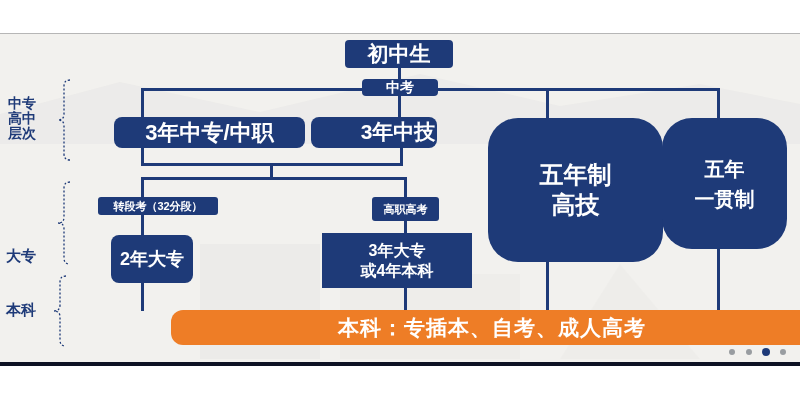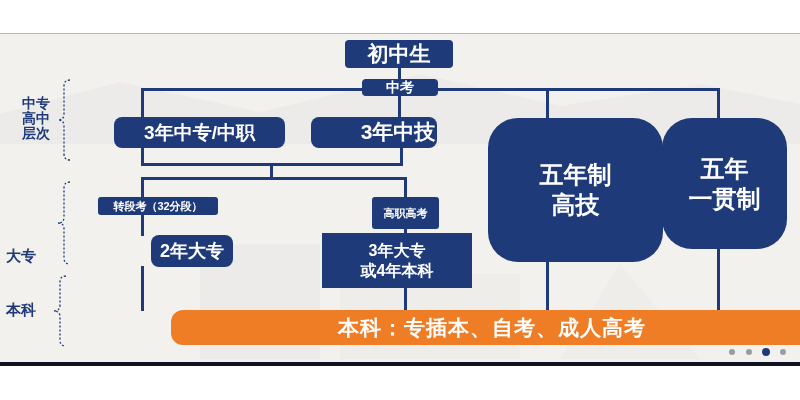--- a/index.html
+++ b/index.html
@@ -32,21 +32,21 @@
   <div class="slide-bg"></div>
   <div class="hairline"></div>
 
   <svg class="wm" style="left:0;top:34px;" width="800" height="328" viewBox="0 0 800 328">
     <polygon points="0,80 120,48 260,78 420,40 560,72 700,50 800,70 800,110 0,110" fill="#9aa0a8" opacity="0.06"></polygon>
     <rect x="200" y="210" width="120" height="115" fill="#8d939c" opacity="0.05"></rect>
     <rect x="340" y="240" width="180" height="85" fill="#8d939c" opacity="0.04"></rect>
     <polygon points="560,325 620,230 700,325" fill="#8d939c" opacity="0.04"></polygon>
   </svg>
 
-  <div class="rail-label" style="left:22px;top:96px;font-size:14px;">
+  <div class="rail-label" style="left:8px;top:96px;font-size:14px;">
     <div>中专</div>
     <div>高中</div>
     <div>层次</div>
   </div>
   <svg class="brace" style="left:54px;top:78px;" width="20" height="84" viewBox="0 0 20 84">
     <path d="M16 2 Q10 2 10 8 L10 36 Q10 42 4 42 Q10 42 10 48 L10 76 Q10 82 16 82" fill="none" stroke="#1e3a78" stroke-width="1.3" stroke-dasharray="2 2"></path>
   </svg>
 
   <div class="rail-label" style="left:6px;top:204px;font-size:15px;margin-top:44px;">大专</div>
   <svg class="brace" style="left:54px;top:180px;" width="20" height="86" viewBox="0 0 20 86">
@@ -77,47 +77,47 @@
   <div class="vline" style="left:717px;top:248px;height:63px;"></div>
 
   <div class="node" style="left:345px;top:40px;width:108px;height:28px;border-radius:4px;font-size:21px;">
     <span>初中生</span>
   </div>
 
   <div class="node" style="left:362px;top:79px;width:76px;height:17px;border-radius:4px;font-size:14px;">
     <span>中考</span>
   </div>
 
-  <div class="node" style="left:114px;top:117px;width:171px;height:31px;border-radius:8px;font-size:19px;">
+  <div class="node" style="left:114px;top:117px;width:191px;height:31px;border-radius:8px;font-size:22px;">
     <span>3年中专/中职</span>
   </div>
 
   <div class="node" style="left:311px;top:117px;width:126px;height:31px;border-radius:8px;font-size:21px;padding-left:48px;">
     <span>3年中技</span>
   </div>
 
   <div class="node" style="left:488px;top:118px;width:175px;height:144px;border-radius:30px;font-size:24px;line-height:30px;">
     <span>五年制</span>
     <span>高技</span>
   </div>
 
-  <div class="node" style="left:662px;top:118px;width:125px;height:131px;border-radius:30px;font-size:24px;line-height:30px;">
+  <div class="node" style="left:662px;top:118px;width:125px;height:131px;border-radius:30px;font-size:20px;line-height:30px;">
     <span>五年</span>
     <span>一贯制</span>
   </div>
 
   <div class="node" style="left:98px;top:197px;width:120px;height:18px;border-radius:3px;font-size:11px;">
     <span>转段考（32分段）</span>
   </div>
 
-  <div class="node" style="left:372px;top:197px;width:67px;height:32px;border-radius:3px;font-size:11px;">
+  <div class="node" style="left:372px;top:197px;width:67px;height:24px;border-radius:3px;font-size:11px;">
     <span>高职高考</span>
   </div>
 
-  <div class="node" style="left:111px;top:235px;width:82px;height:32px;border-radius:8px;font-size:18px;margin-left:40px;">
+  <div class="node" style="left:111px;top:235px;width:82px;height:48px;border-radius:8px;font-size:18px;">
     <span>2年大专</span>
   </div>
 
   <div class="node" style="left:322px;top:233px;width:150px;height:55px;border-radius:0;font-size:16px;line-height:20px;">
     <span>3年大专</span>
     <span>或4年本科</span>
   </div>
 
   <div class="bar" style="left:123px;top:310px;width:642px;height:35px;font-size:21px;margin-left:48px;">
     <span>本科：专插本、自考、成人高考</span>

